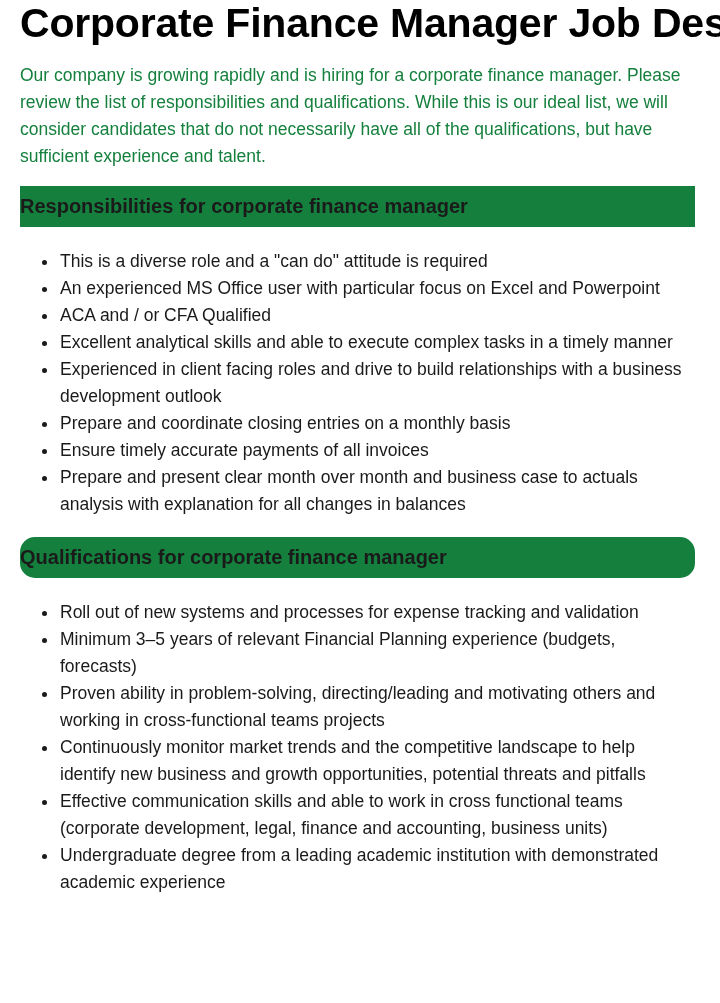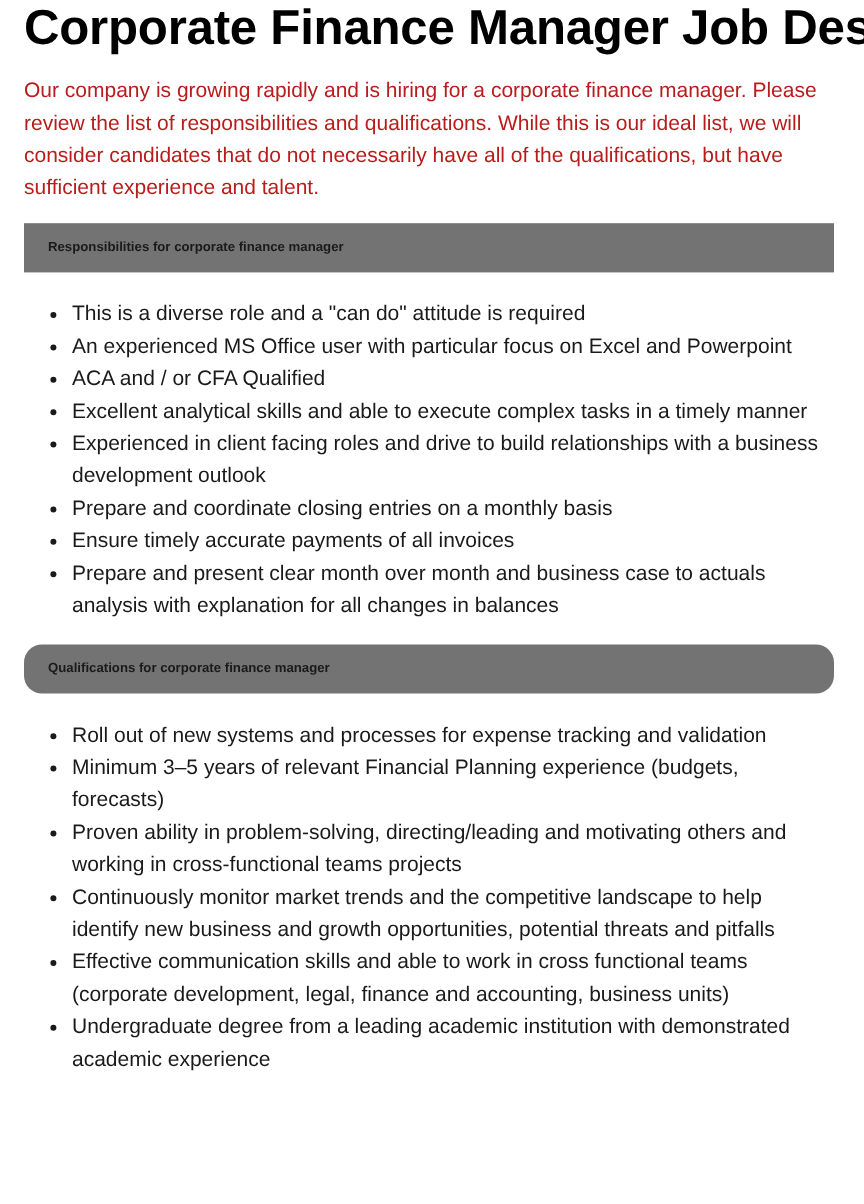--- a/index.html
+++ b/index.html
@@ -24,29 +24,28 @@
       line-height: 38px;
       font-weight: bold;
       letter-spacing: -0.2px;
       color: #000000;
       white-space: nowrap;
     }
     p.intro {
       margin: 20px 0 0 0;
       font-size: 17.5px;
       line-height: 27px;
-      color: #b91c1c;
+      color: #15803d;
     }
     .section-header {
       margin-top: 16px;
-      background: #737373;
+      background: #15803d;
       height: 41px;
       line-height: 41px;
-      padding-left: 20px;
-      font-size: 11px;
+      font-size: 20px;
       font-weight: bold;
       color: #1a1a1a;
     }
     ul.items {
       margin: 21px 0 0 0;
       padding-left: 40px;
       list-style: none;
     }
     ul.items li {
       position: relative;

